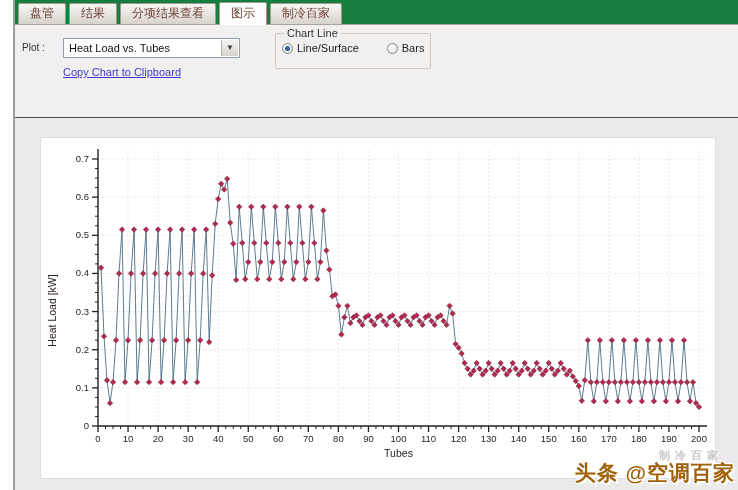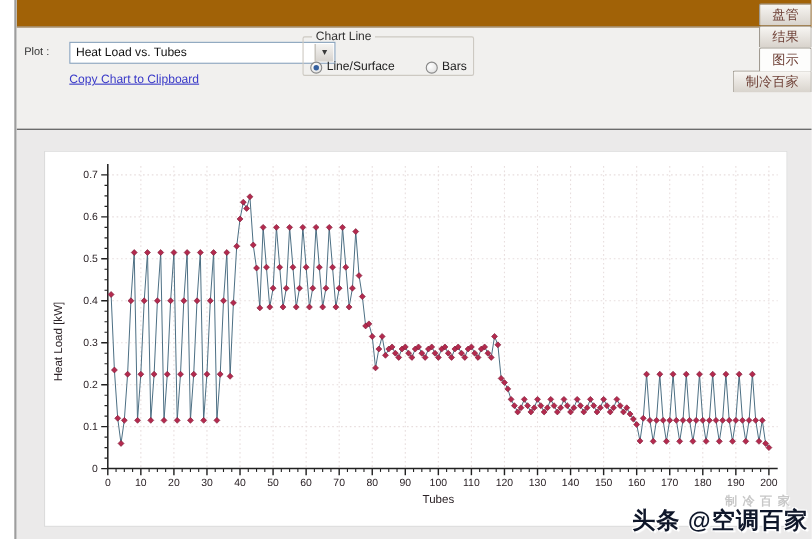--- a/index.html
+++ b/index.html
@@ -2,73 +2,74 @@
 <html><head>
 <meta charset="utf-8">
 <style>
   html,body{margin:0;padding:0;background:#fff;}
   .screen{position:relative;width:738px;height:490px;background:#f1f0ee;
     font-family:"Liberation Sans","DejaVu Sans",sans-serif;overflow:hidden;}
   .left-strip{position:absolute;left:0;top:0;width:13px;height:490px;background:#ffffff;
     border-right:2px solid #9d9d9d;z-index:6;}
   
   .tabbar{position:absolute;left:15px;top:0;right:0;height:25px;padding-top:3px;
-    display:flex;align-items:flex-end;background:#a16207;border-bottom:1px solid #a9a49c;
-    box-sizing:border-box;z-index:4;flex-direction:column;}
+    display:flex;align-items:flex-end;background:#15803d;border-bottom:1px solid #a9a49c;
+    box-sizing:border-box;z-index:4;}
   .tab{height:20px;line-height:19px;padding:0 11px;margin-left:3px;
     background:linear-gradient(#f8f6f3,#d8d3cc);border:1px solid #a09a90;border-bottom:none;
     border-radius:2px 2px 0 0;font-size:12px;color:#6e4036;cursor:pointer;white-space:nowrap;}
   .tab.active{background:#fdfdfc;height:22px;line-height:21px;margin-bottom:-1px;z-index:5;}
   
   .toolbar{position:absolute;left:15px;top:25px;right:0;height:92px;background:#f1f0ee;}
   .plot-label{position:absolute;left:7px;top:17px;font-size:10px;color:#333;}
-  .dropdown{position:absolute;left:48px;top:13px;width:242px;height:20px;background:#fff;
+  .dropdown{position:absolute;left:48px;top:13px;width:177px;height:20px;background:#fff;
     border:1px solid #87a1bb;box-sizing:border-box;cursor:pointer;}
   .dd-text{display:block;font-size:11px;color:#111;padding-left:5px;line-height:18px;
     white-space:nowrap;overflow:hidden;}
   .dd-arrow{position:absolute;right:1px;top:1px;width:16px;height:16px;
     background:linear-gradient(#f5f4f2,#d7d3ce);border-left:1px solid #b6b1a9;
     text-align:center;font-size:8px;color:#3a3a3a;line-height:16px;}
   .copy-link{position:absolute;left:48px;top:41px;font-size:11px;color:#3a3ac8;
     text-decoration:underline;cursor:pointer;}
   .chart-style{position:absolute;left:260px;top:2px;width:138px;height:40px;
     border:1px solid #cdc9c2;border-radius:2px;margin:0;padding:0 6px;}
   .chart-style legend{font-size:11px;color:#333;padding:0 3px;margin-left:2px;}
-  .radio-row{display:flex;align-items:center;gap:6px;margin-top:16px;}
+  .radio-row{display:flex;align-items:center;gap:6px;margin-top:3px;}
   .radio-opt{display:flex;align-items:center;gap:4px;cursor:pointer;}
   .radio-opt + .radio-opt{margin-left:22px;}
   .radio{width:11px;height:11px;border-radius:50%;border:1px solid #888;box-sizing:border-box;
     background:radial-gradient(circle at 35% 35%,#ffffff,#dcdcdc);position:relative;}
   .radio.selected::after{content:"";position:absolute;left:2px;top:2px;right:2px;bottom:2px;
     border-radius:50%;background:#355f9e;}
   .radio-label{font-size:11px;color:#222;}
   
   .divider{position:absolute;left:15px;top:117px;right:0;height:1px;background:#4d4d4d;z-index:3;}
   .content{position:absolute;left:15px;top:118px;right:0;bottom:0;background:#ebeaea;}
   .chart-panel{position:absolute;left:25px;top:19px;width:674px;height:340px;background:#fff;
     border:1px solid #dcdcdc;box-sizing:content-box;}
   .chart-panel svg{display:block;}
   
   .watermark{position:absolute;right:3px;bottom:3px;z-index:9;pointer-events:none;}
   .wm-ghost{position:absolute;right:12px;bottom:24px;font-size:11px;font-weight:bold;
     color:#c8c8c8;letter-spacing:5px;white-space:nowrap;
     text-shadow:1px 1px 0 #fff,-1px -1px 0 #fff;}
-  .wm-main{position:relative;font-size:21px;font-weight:bold;color:#0f172a;white-space:nowrap;
+  .wm-main{position:relative;font-size:21px;font-weight:bold;color:#a16207;white-space:nowrap;
     letter-spacing:1px;
     text-shadow:-1px -1px 0 #fff,1px -1px 0 #fff,-1px 1px 0 #fff,1px 1px 0 #fff,2px 2px 1px #fff;}
 </style>
 </head>
 <body>
 
 <div class="screen">
   <div class="left-strip"></div>
 
   <div class="tabbar">
     <div class="tab">盘管</div>
     <div class="tab">结果</div>
+    <div class="tab">分项结果查看</div>
     <div class="tab active">图示</div>
     <div class="tab">制冷百家</div>
   </div>
 
   <div class="toolbar">
     <span class="plot-label">Plot :</span>
     <div class="dropdown">
       <span class="dd-text">Heat Load vs. Tubes</span>
       <span class="dd-arrow">▼</span>
     </div>

